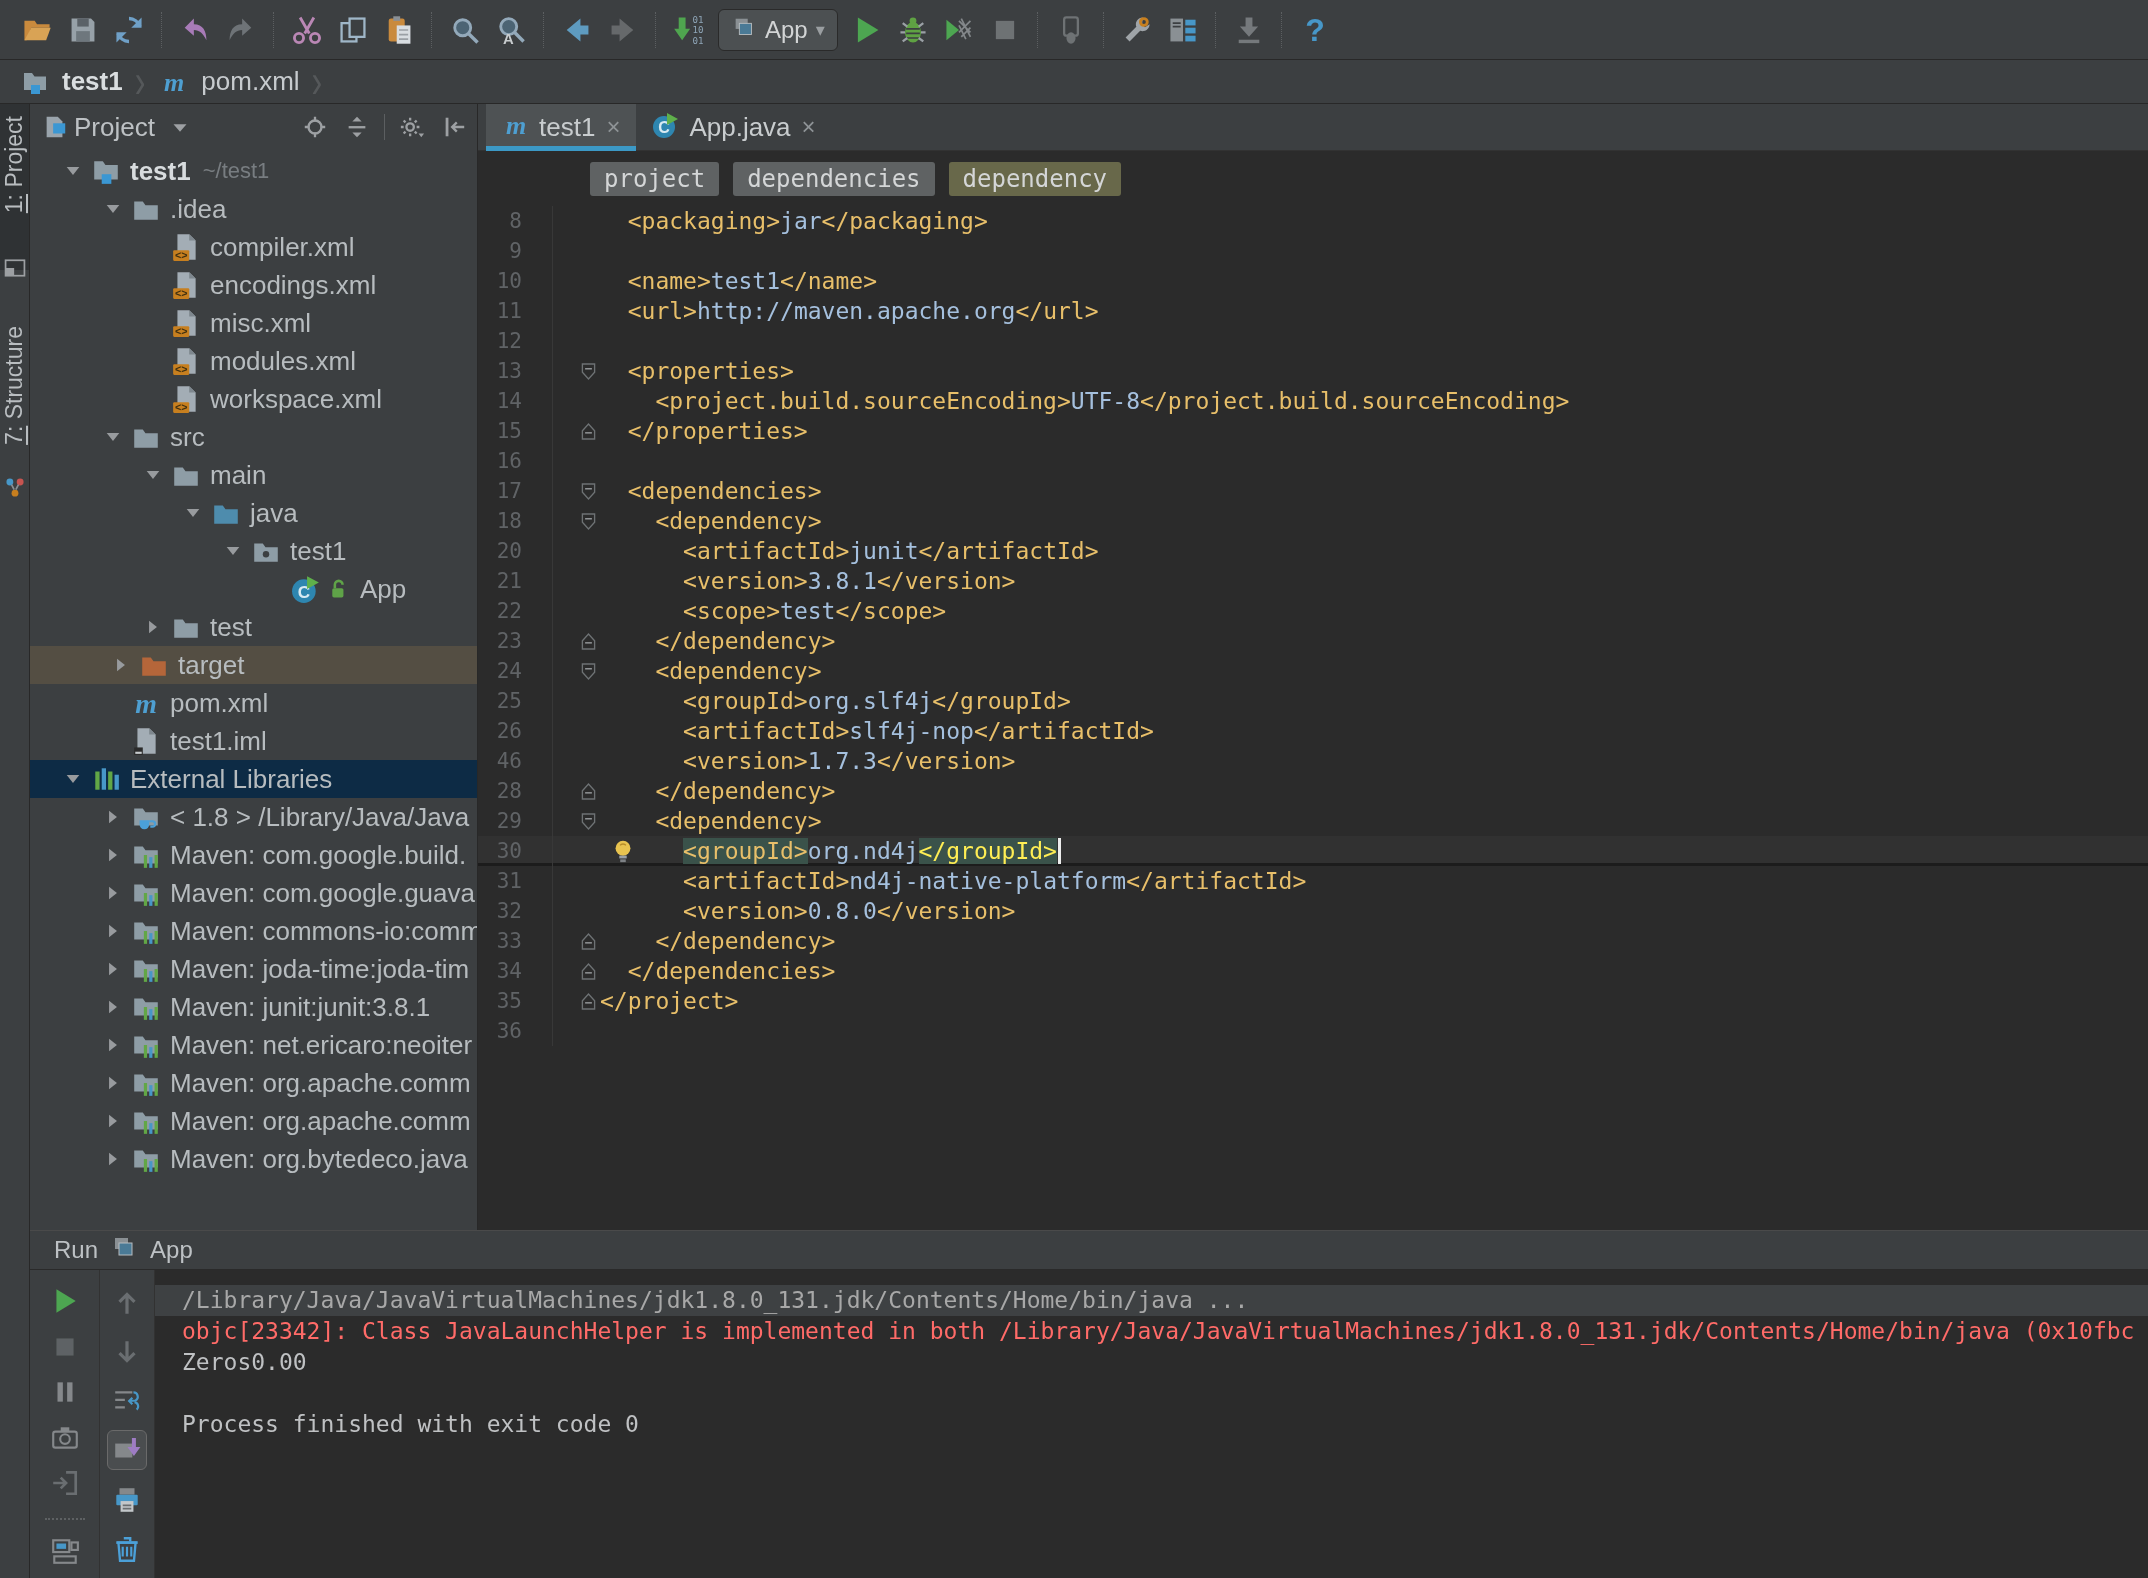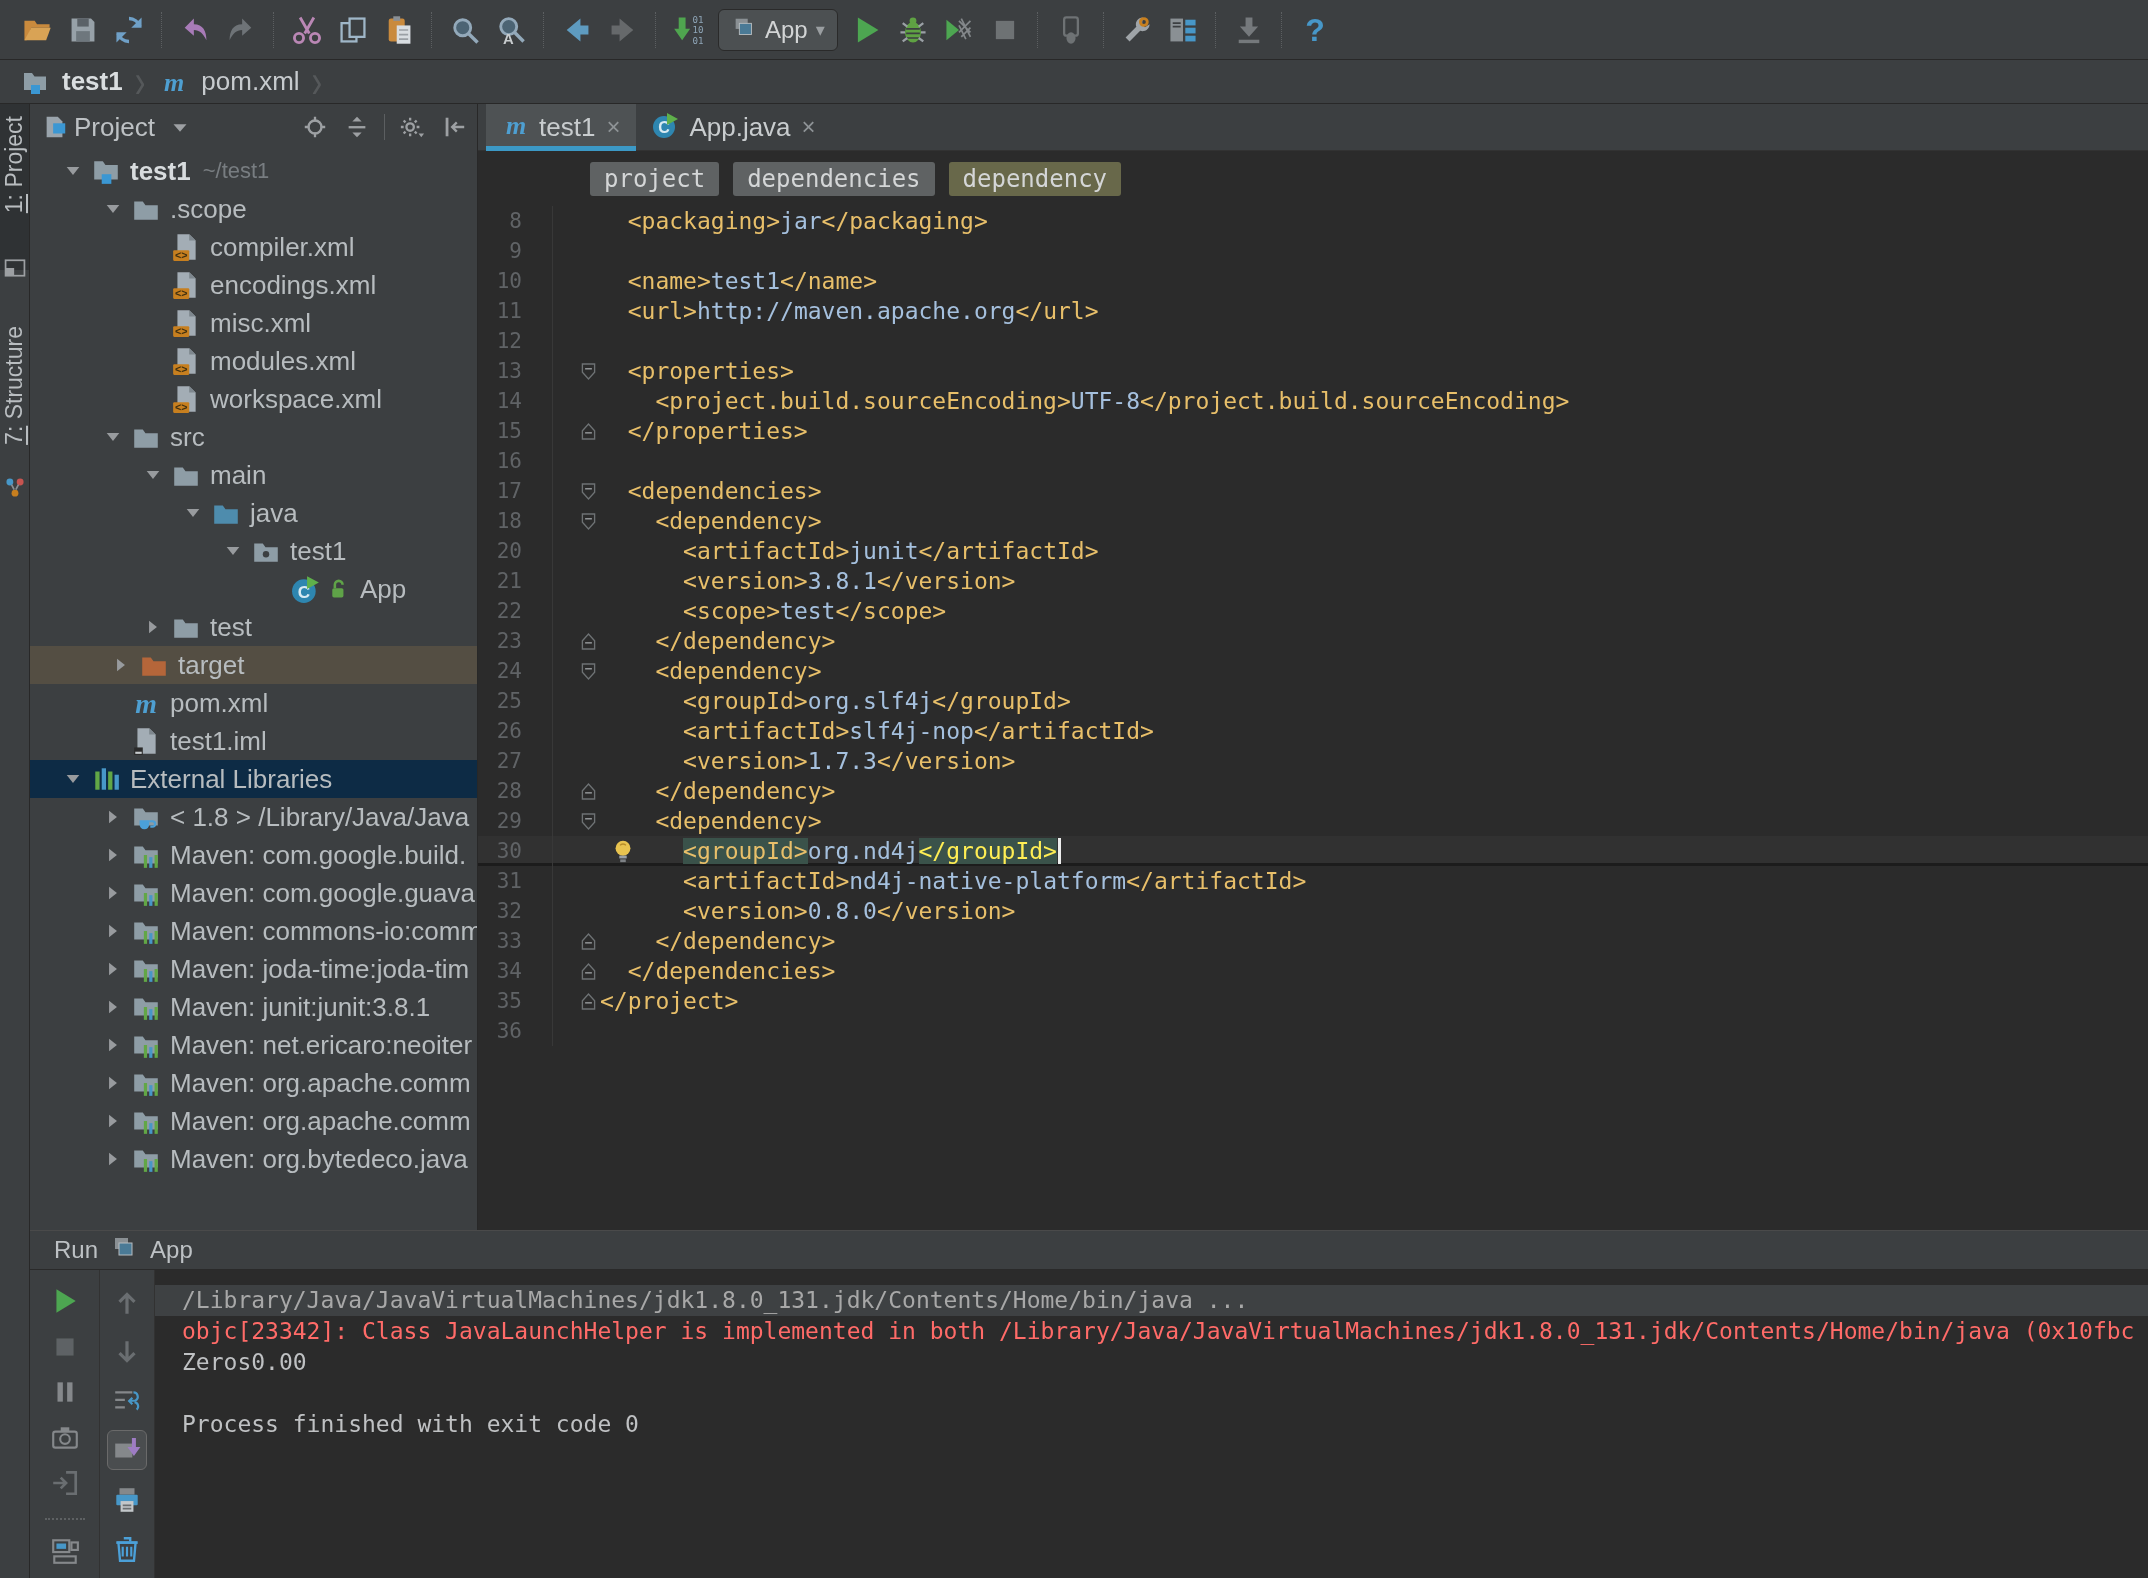--- a/index.html
+++ b/index.html
@@ -361,21 +361,21 @@
         </div>
         <div class="trow" style="padding-left:65px">
     <span class="arrow">
             <svg viewBox="0 0 28 28" xmlns="http://www.w3.org/2000/svg">
               <path d="M6 9l8 10 8-10z" fill="#989B9E"></path>
             </svg>
           </span>
           <span class="ticon"><svg viewBox="0 0 28 28" xmlns="http://www.w3.org/2000/svg">
               <path d="M3 24V7h8l2.5 3.5H25V24z" fill="#8E9DA6"></path>
             </svg></span>
-    <span class="tlabel">.scope</span>
+    <span class="tlabel">.idea</span>
         </div>
         <div class="trow" style="padding-left:105px">
     <span class="arrow"></span>
           <span class="ticon"><svg viewBox="0 0 28 28" xmlns="http://www.w3.org/2000/svg">
               <path d="M6 2h11l6 6v18H6z" fill="#A3ADB5"></path>
               <path d="M17 2l6 6h-6z" fill="#7E878E"></path>
               <rect x="2" y="17" width="15" height="10" rx="1" fill="#C77F1F"></rect>
               <text x="9.5" y="25" text-anchor="middle" font-size="10" font-weight="bold" fill="#403010">&lt;&gt;</text>
             </svg></span>
     <span class="tlabel">compiler.xml</span>
@@ -812,21 +812,21 @@
      <span class="ln-num">25</span>
      <span class="ln-fold"></span>
      <span class="ln-code">      <span class="tk-t">&lt;groupId&gt;</span><span class="tk-v">org.slf4j</span><span class="tk-t">&lt;/groupId&gt;</span></span>
         </div>
         <div class="cline">
      <span class="ln-num">26</span>
      <span class="ln-fold"></span>
      <span class="ln-code">      <span class="tk-t">&lt;artifactId&gt;</span><span class="tk-v">slf4j-nop</span><span class="tk-t">&lt;/artifactId&gt;</span></span>
         </div>
         <div class="cline">
-     <span class="ln-num">27</span>
+     <span class="ln-num">46</span>
      <span class="ln-fold"></span>
      <span class="ln-code">      <span class="tk-t">&lt;version&gt;</span><span class="tk-v">1.7.3</span><span class="tk-t">&lt;/version&gt;</span></span>
         </div>
         <div class="cline">
      <span class="ln-num">28</span>
      <span class="ln-fold">
             <svg viewBox="0 0 28 28" xmlns="http://www.w3.org/2000/svg">
               <path d="M5 25h18V13L14 3 5 13z" fill="#2B2B2B" stroke="#6E7274" stroke-width="2"></path>
               <path d="M9 16h10" stroke="#9DA0A3" stroke-width="2"></path>
             </svg>

